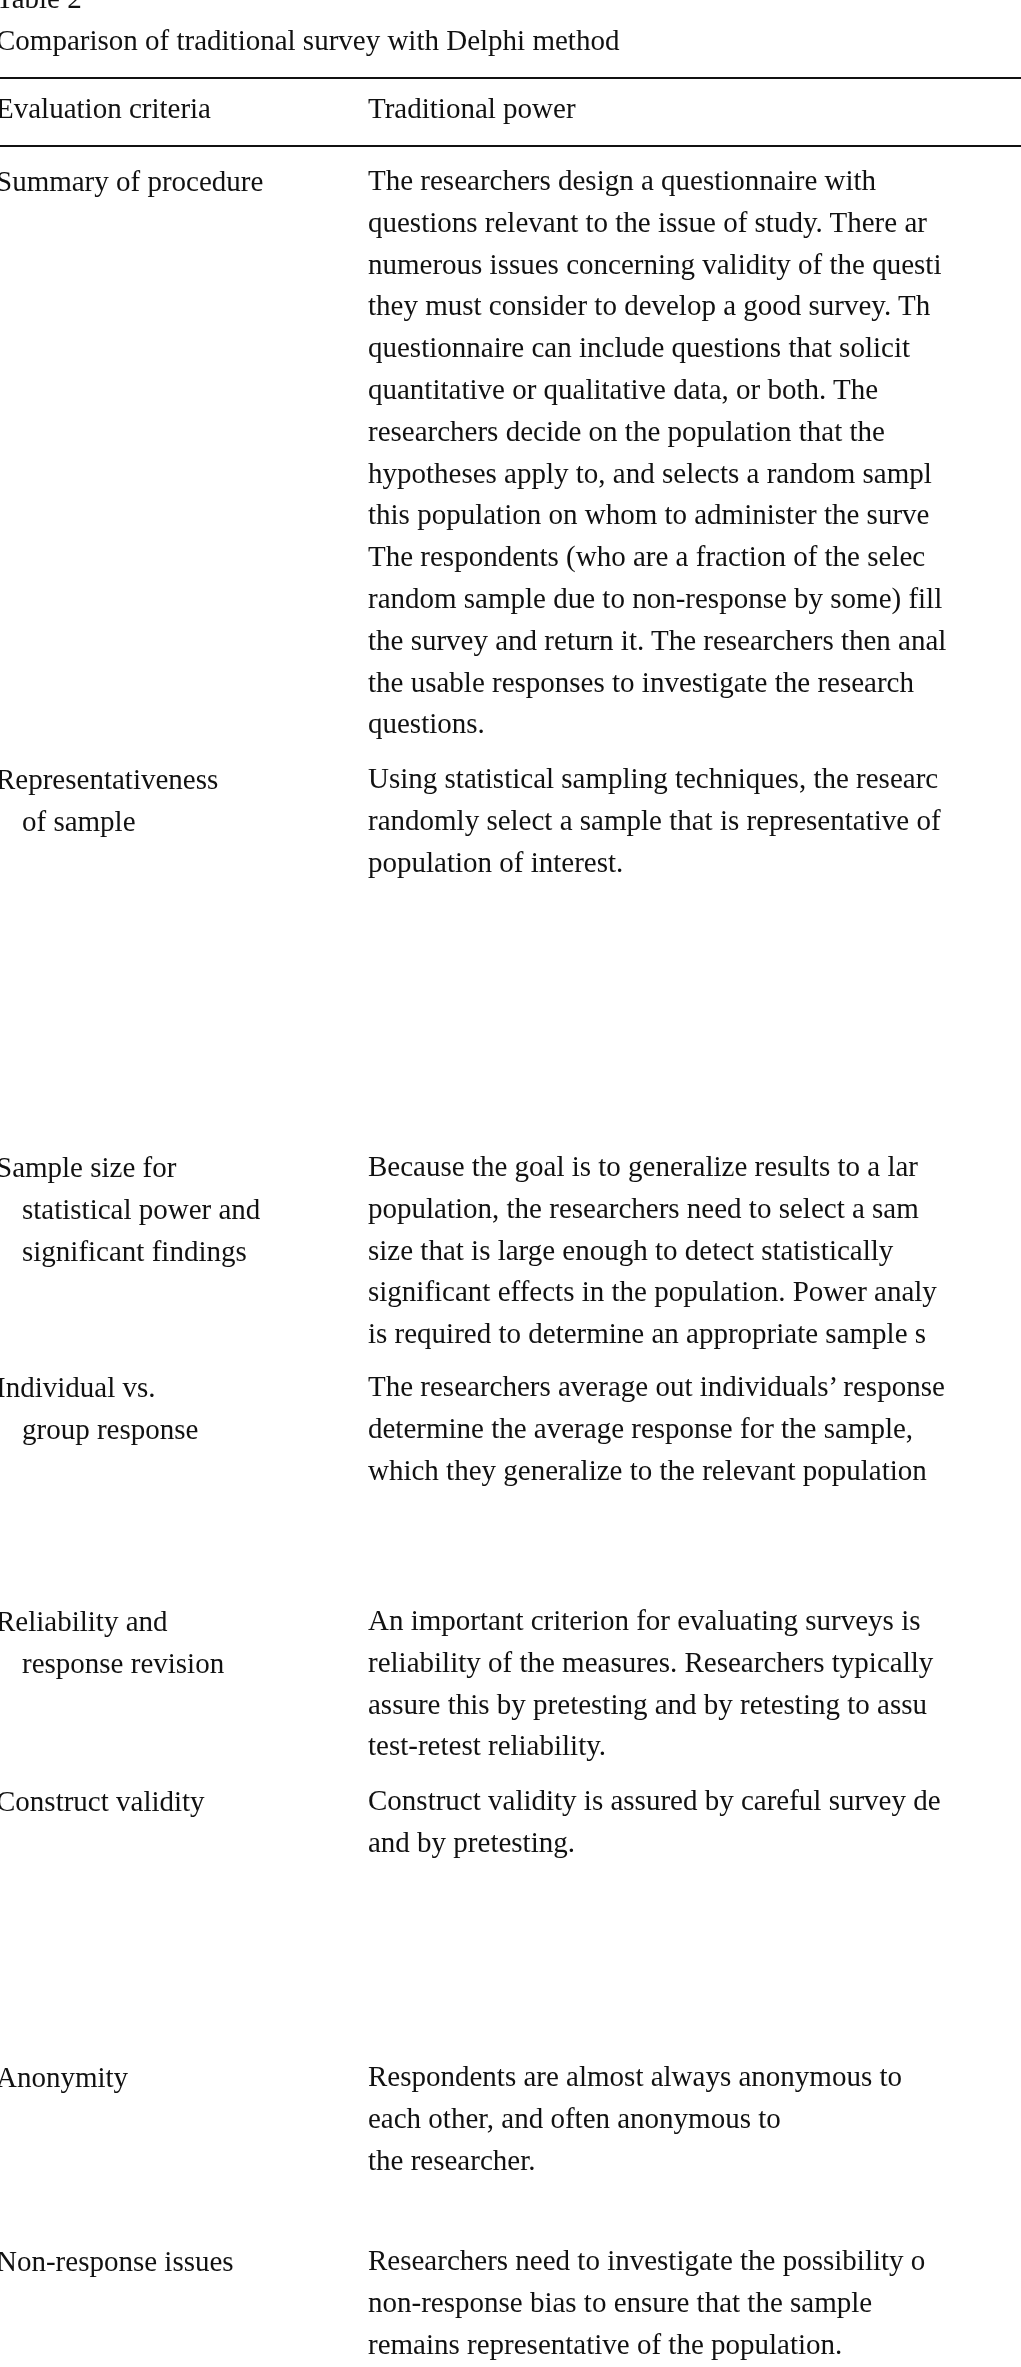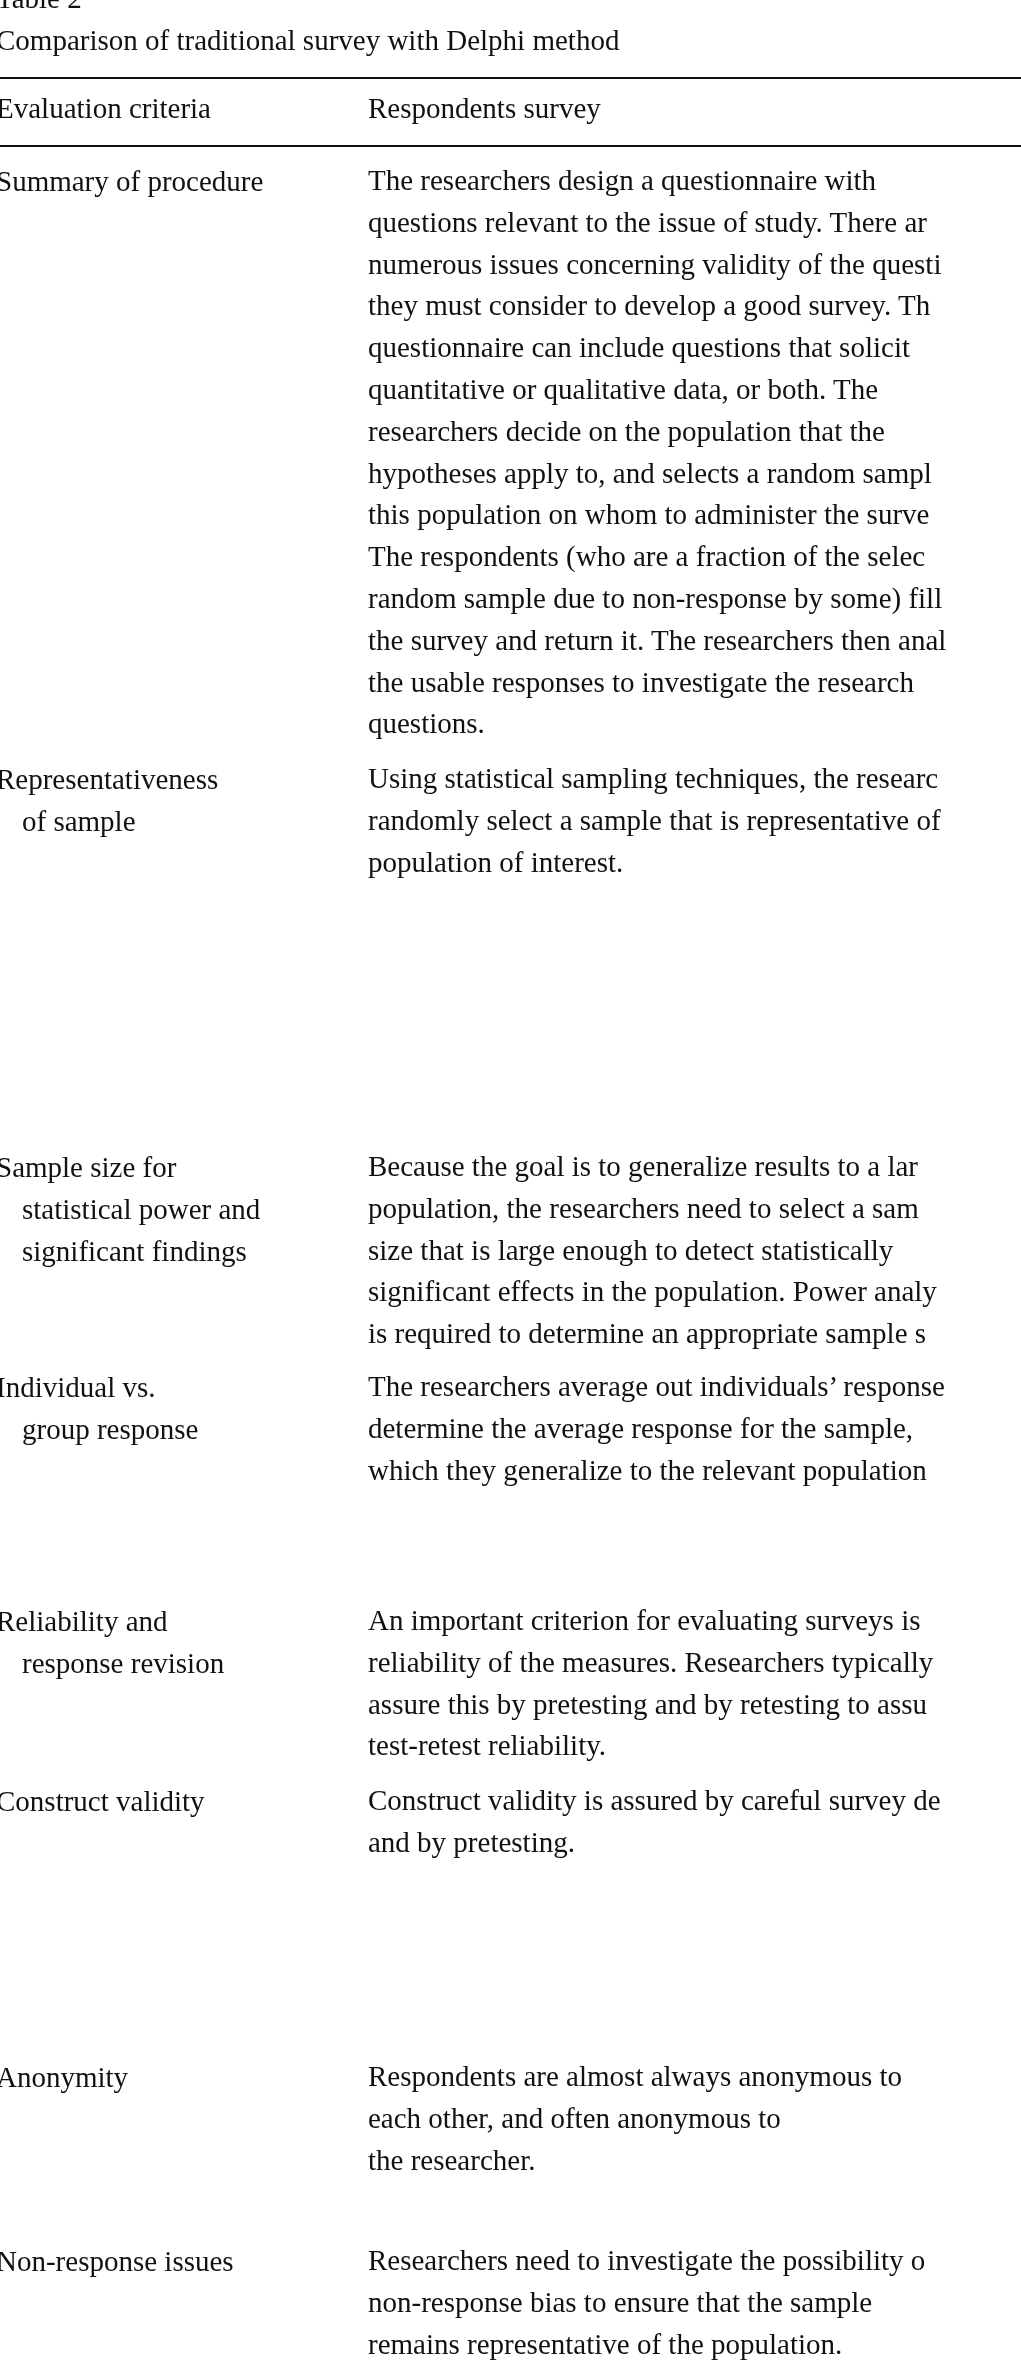--- a/index.html
+++ b/index.html
@@ -14,21 +14,21 @@
   .desc { position:absolute; left:368px; width:700px; font-size:29px; line-height:41.8px; white-space:pre; }
 </style>
 </head>
 <body>
 
 <div class="abs caption" style="top:-18px;">Table 2</div>
 <div class="abs caption" style="top:24px;">Comparison of traditional survey with Delphi method</div>
 
 <div class="rule" style="top:77px;"></div>
 <div class="abs hdr" style="left:-4px;">Evaluation criteria</div>
-<div class="abs hdr" style="left:368px;">Respondents survey</div>
+<div class="abs hdr" style="left:368px;">Traditional power</div>
 <div class="rule" style="top:145px;"></div>
 
 <div>
   <div class="crit" style="top:160px;"><span>Summary of procedure</span></div>
   <div class="desc" style="top:160px;">The researchers design a questionnaire with
 questions relevant to the issue of study. There ar
 numerous issues concerning validity of the questi
 they must consider to develop a good survey. Th
 questionnaire can include questions that solicit
 quantitative or qualitative data, or both. The

